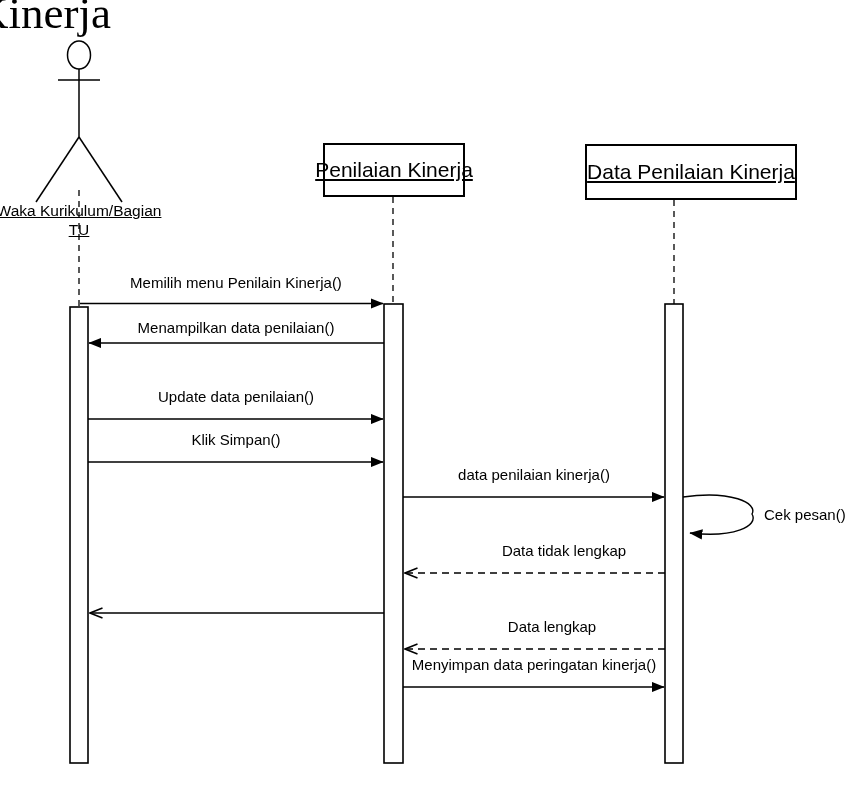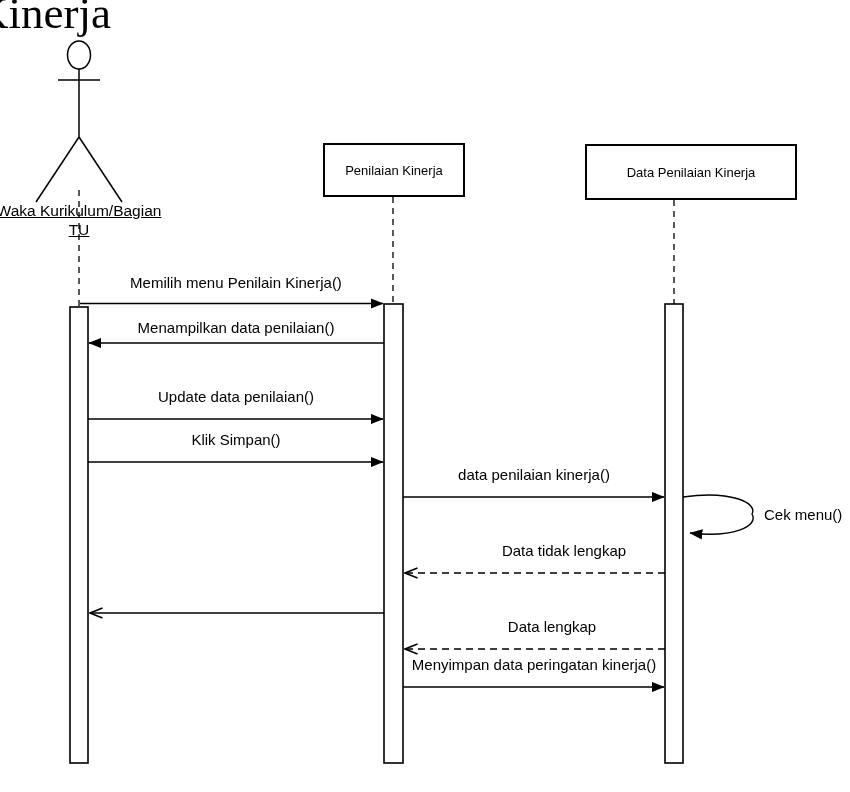--- a/index.html
+++ b/index.html
@@ -40,21 +40,22 @@
   .obj-box {
     position: absolute;
     box-sizing: border-box;
     border: 2px solid #000;
     background: #fff;
     display: flex;
     align-items: center;
     justify-content: center;
   }
   .obj-box span {
-    font-size: 13px;
+    text-decoration: underline;
+    font-size: 21px;
     white-space: nowrap;
   }
   .box-pk { left: 323px; top: 143px; width: 142px; height: 54px; }
   .box-dpk { left: 585px; top: 144px; width: 212px; height: 56px; }
   .msg {
     position: absolute;
     font-size: 15px;
     line-height: 19px;
     white-space: nowrap;
     transform: translateX(-50%);
@@ -122,18 +123,18 @@
   </div>
   <div class="obj-box box-dpk">
     <span>Data Penilaian Kinerja</span>
   </div>
 
   <div class="msg" style="left:236px; top:273px;">Memilih menu Penilain Kinerja()</div>
   <div class="msg" style="left:236px; top:318px;">Menampilkan data penilaian()</div>
   <div class="msg" style="left:236px; top:387px;">Update data penilaian()</div>
   <div class="msg" style="left:236px; top:430px;">Klik Simpan()</div>
   <div class="msg" style="left:534px; top:465px;">data penilaian kinerja()</div>
-  <div class="msg left-anchor" style="left:764px; top:505px;">Cek menu()</div>
+  <div class="msg left-anchor" style="left:764px; top:505px;">Cek pesan()</div>
   <div class="msg" style="left:564px; top:541px;">Data tidak lengkap</div>
   <div class="msg" style="left:552px; top:617px;">Data lengkap</div>
   <div class="msg" style="left:534px; top:655px;">Menyimpan data peringatan kinerja()</div>
 
 </div>
 
 </body></html>

